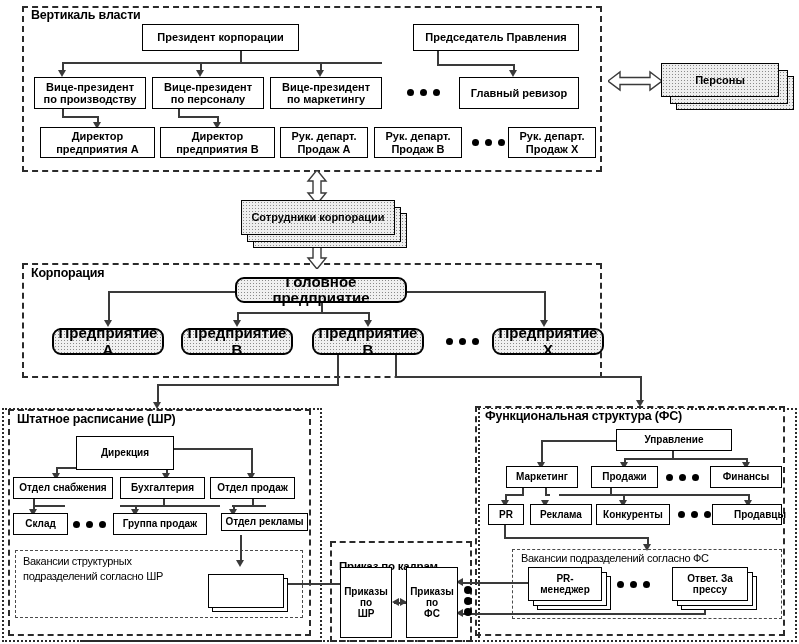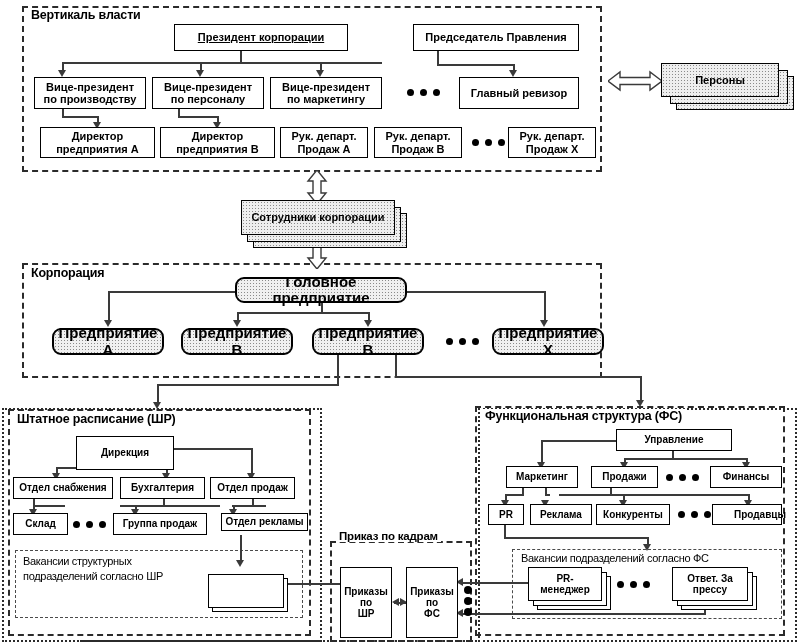--- a/index.html
+++ b/index.html
@@ -149,21 +149,21 @@
   .dots.vert .d { width: 8px; height: 8px; }
 </style>
 </head>
 <body>
 
 <div id="canvas">
 
   <div class="region" style="left:22px; top:6px; width:580px; height:166px;"></div>
   <div class="region-label" style="left:28px; top:8px;">Вертикаль власти</div>
 
-  <div class="node" style="left:174px; top:24px; width:174px; height:27px;text-decoration:underline;">Президент корпорации</div>
+  <div class="node" style="left:142px; top:24px; width:157px; height:27px;">Президент корпорации</div>
 
   <div class="ln lnv" style="left:240px; top:51px; height:12px;"></div>
   <div class="ln lnh" style="left:62px; top:62px; width:320px;"></div>
   <div class="ln lnv" style="left:62px; top:62px; height:10px;"></div>
   <div class="ah ah-down" style="left:58px; top:70px;"></div>
   <div class="ln lnv" style="left:200px; top:62px; height:10px;"></div>
   <div class="ah ah-down" style="left:196px; top:70px;"></div>
   <div class="ln lnv" style="left:320px; top:62px; height:10px;"></div>
   <div class="ah ah-down" style="left:316px; top:70px;"></div>
 
@@ -330,21 +330,21 @@
   <div class="ln lnv" style="left:240px; top:535px; height:28px;"></div>
   <div class="ah ah-down" style="left:236px; top:560px;"></div>
 
   <div class="node sm" style="left:212px; top:578px; width:76px; height:34px;"></div>
   <div class="node sm" style="left:208px; top:574px; width:76px; height:34px;"></div>
 
   <div class="ln lnh" style="left:279px; top:583px; width:67px;"></div>
   <div class="ah ah-right" style="left:343px; top:579px;"></div>
 
   <div class="region" style="left:330px; top:541px; width:142px; height:101px;"></div>
-  <div class="region-label" style="left:336px; top:530px; font-size:11.5px;">Приказ по кадрам</div>
+  <div class="region-label" style="left:336px; top:560px; font-size:11.5px;">Приказ по кадрам</div>
 
   <div class="node sm" style="left:340px; top:567px; width:52px; height:71px;">Приказы
 по
 ШР</div>
   <div class="node sm" style="left:406px; top:567px; width:52px; height:71px;">Приказы
 по
 ФС</div>
 
   <div class="ln lnh" style="left:394px; top:602px; width:12px;"></div>
   <div class="ah ah-left" style="left:392px; top:598px;"></div>

